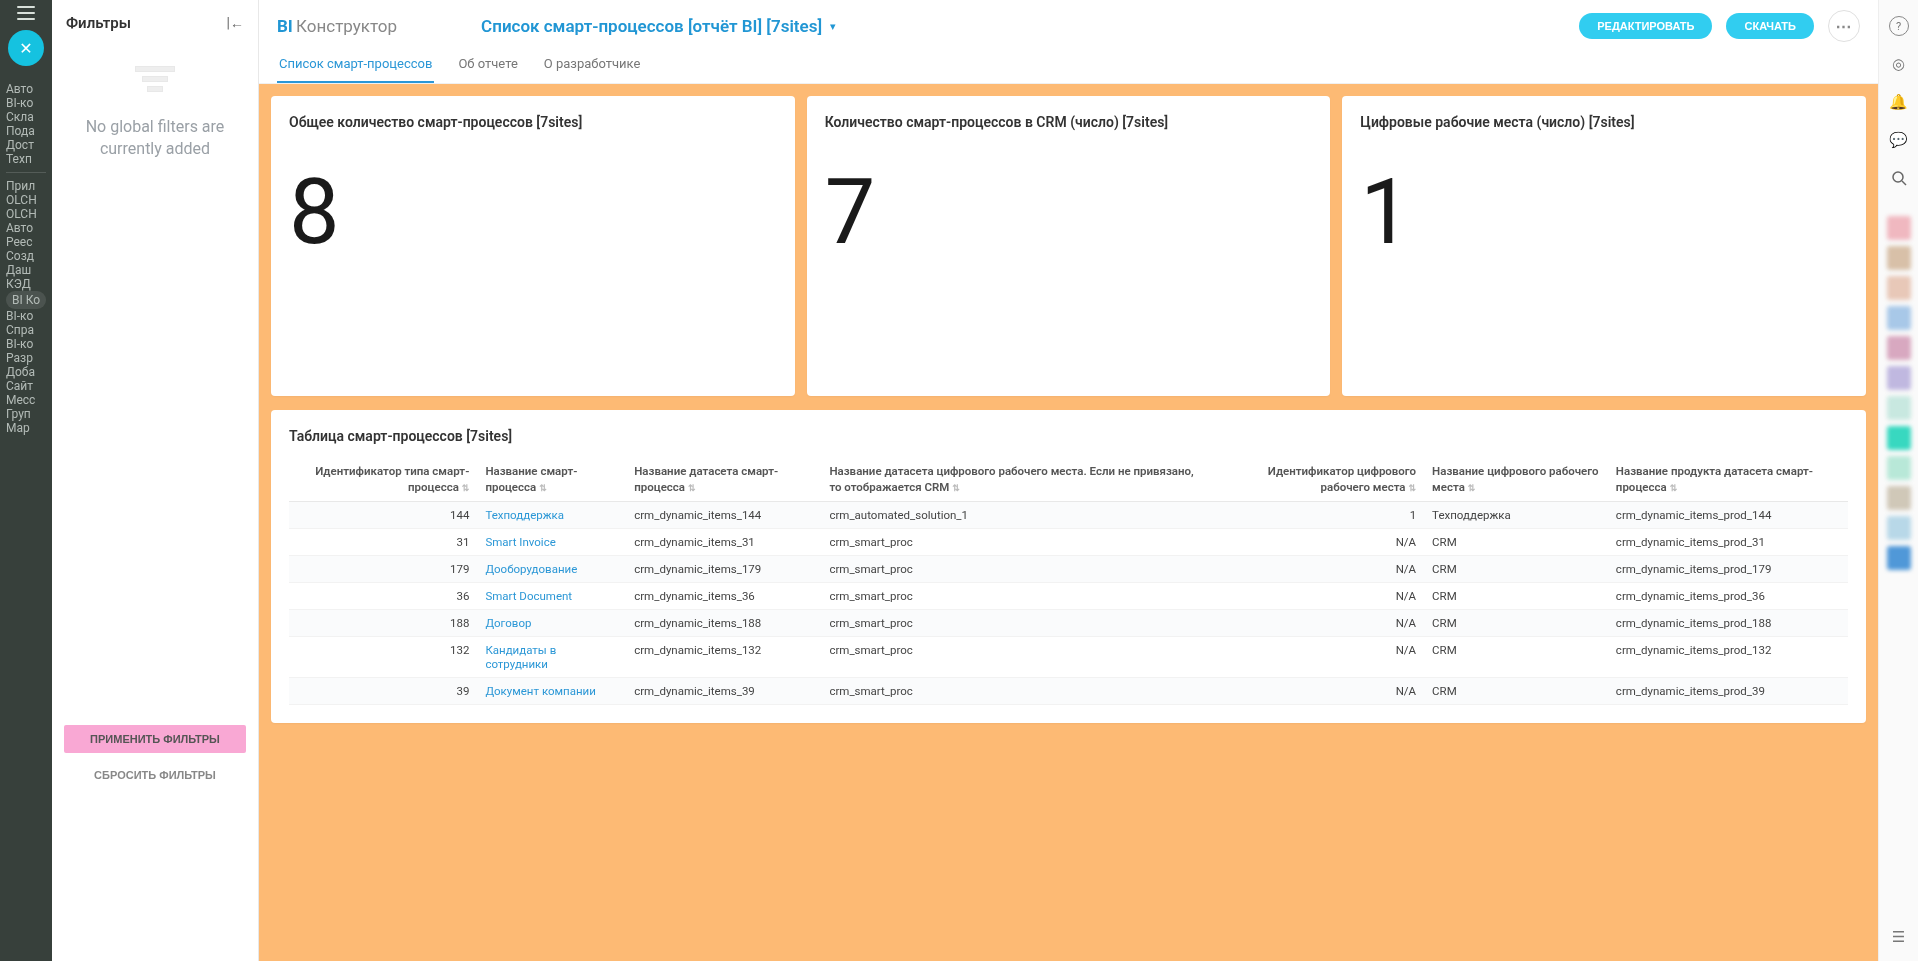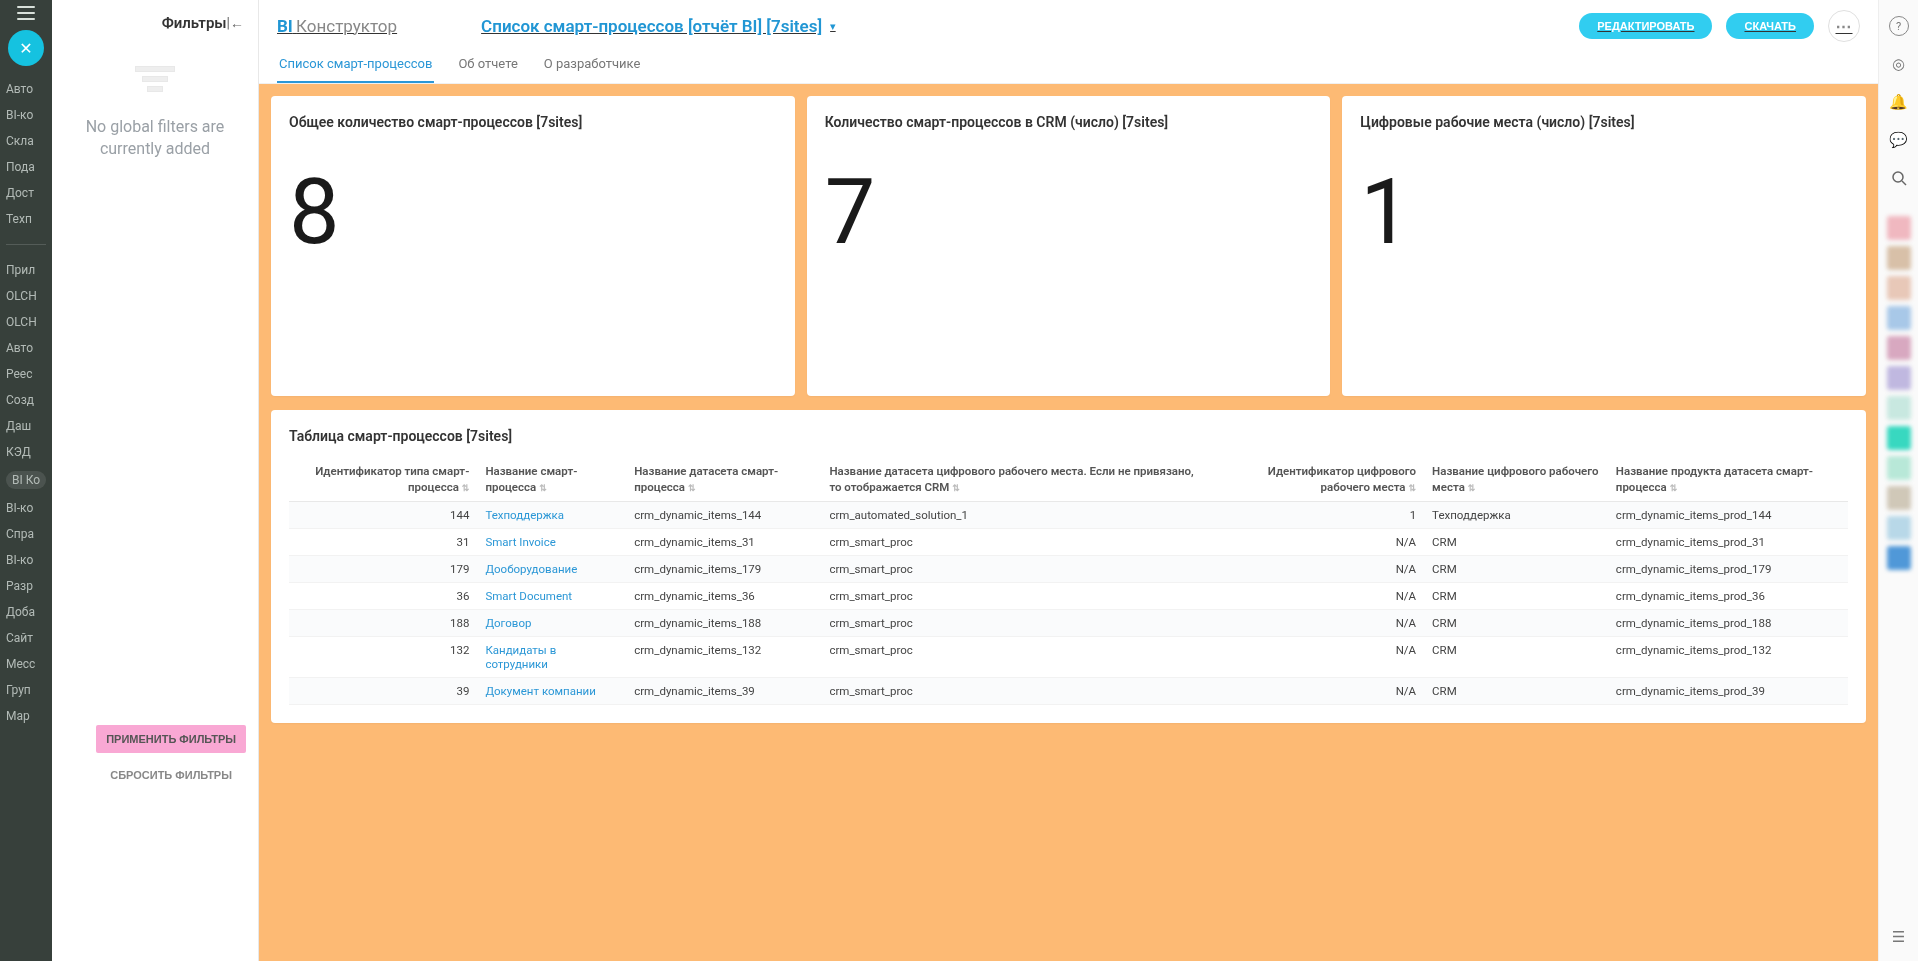--- a/index.html
+++ b/index.html
@@ -5,44 +5,44 @@
 * { margin: 0; padding: 0; box-sizing: border-box; }
 body { font-family: -apple-system, BlinkMacSystemFont, "Segoe UI", Roboto, Arial, sans-serif; font-size: 13px; color: #333; background: #fff; overflow: hidden; }
 .app { display: flex; height: 100vh; }
 
 
 .left-drawer { width: 52px; background: rgba(20,30,25,0.85); color: #d8e0da; position: relative; flex-shrink: 0; }
 .drawer-top { display: flex; flex-direction: column; align-items: center; padding-top: 6px; }
 .hamburger { width: 18px; height: 14px; display: flex; flex-direction: column; justify-content: space-between; cursor: pointer; margin-bottom: 10px; }
 .hamburger span { height: 2px; background: #d8e0da; border-radius: 1px; }
 .close-circle { width: 36px; height: 36px; border-radius: 50%; background: #15c2e0; display: flex; align-items: center; justify-content: center; color: #fff; font-size: 16px; cursor: pointer; }
-.drawer-items { display: flex; flex-direction: column; gap: 12px; padding: 16px 6px 0 6px; font-size: 12px; color: #c8d0cc; }
+.drawer-items { display: flex; flex-direction: column; gap: 0; padding: 16px 6px 0 6px; font-size: 12px; color: #c8d0cc; }
 .drawer-items .di { white-space: nowrap; overflow: hidden; text-overflow: clip; cursor: pointer; opacity: 0.85; }
 .drawer-items .di.active { background: rgba(255,255,255,0.12); border-radius: 10px; padding: 2px 6px; }
 .drawer-items .sep { height: 1px; background: rgba(255,255,255,0.15); margin: 6px 0; }
 
 
-.filter-panel { width: 207px; background: #fff; border-right: 1px solid #e8e8e8; display: flex; flex-direction: column; flex-shrink: 0; align-items: flex-end; }
+.filter-panel { width: 207px; background: #fff; border-right: 1px solid #e8e8e8; display: flex; flex-direction: column; flex-shrink: 0; }
 .fp-header { display: flex; align-items: center; justify-content: space-between; padding: 14px 14px 10px 14px; }
 .fp-header h3 { font-size: 15px; font-weight: 600; color: #333; }
 .collapse-icon { cursor: pointer; color: #666; font-size: 14px; }
 .fp-body { flex: 1; display: flex; flex-direction: column; align-items: center; padding: 24px 14px; }
 .fp-placeholder { width: 60px; height: 40px; display: flex; flex-direction: column; align-items: center; gap: 4px; margin-bottom: 10px; opacity: 0.35; }
 .fp-placeholder .bar1 { width: 40px; height: 6px; background: #d0d0d0; border: 1px solid #c0c0c0; }
 .fp-placeholder .bar2 { width: 26px; height: 6px; background: #d0d0d0; border: 1px solid #c0c0c0; }
 .fp-placeholder .bar3 { width: 16px; height: 6px; background: #d0d0d0; border: 1px solid #c0c0c0; }
 .fp-empty { font-size: 16px; color: #9aa0a6; text-align: center; line-height: 1.4; }
 .fp-buttons { padding: 12px; display: flex; flex-direction: column; gap: 8px; margin-top: auto; margin-bottom: 160px; }
 .fp-buttons button { border: none; padding: 8px 10px; font-size: 11px; font-weight: 600; cursor: pointer; border-radius: 2px; }
 .btn-apply { background: #f9a8d4; color: #555; }
 .btn-reset { background: transparent; color: #888; }
 
 
 .main { flex: 1; display: flex; flex-direction: column; min-width: 0; }
-.topbar { display: flex; align-items: center; padding: 10px 18px 0 18px; gap: 14px; text-decoration: underline; }
+.topbar { display: flex; align-items: center; padding: 10px 18px 0 18px; gap: 14px; }
 .brand-bi { color: #2196d4; font-weight: 700; font-size: 17px; }
 .brand-kon { color: #888; font-weight: 400; font-size: 17px; }
 .title-row { display: flex; align-items: center; gap: 8px; margin-left: 70px; }
 .page-title { color: #2196d4; font-size: 17px; font-weight: 600; }
 .chev-down { color: #2196d4; font-size: 11px; cursor: pointer; }
 .spacer { flex: 1; }
 .btn-pill { border: none; border-radius: 16px; padding: 7px 18px; font-size: 11px; font-weight: 600; cursor: pointer; background: #31cdf0; color: #fff; }
 .btn-more { width: 32px; height: 32px; border-radius: 50%; border: 1px solid #e0e0e0; background: #fff; display: flex; align-items: center; justify-content: center; cursor: pointer; color: #888; font-size: 16px; font-weight: bold; letter-spacing: 1px; }
 
 .tabs { display: flex; gap: 22px; padding: 14px 18px 0 18px; border-bottom: 1px solid #f0f0f0; font-size: 13px; }

